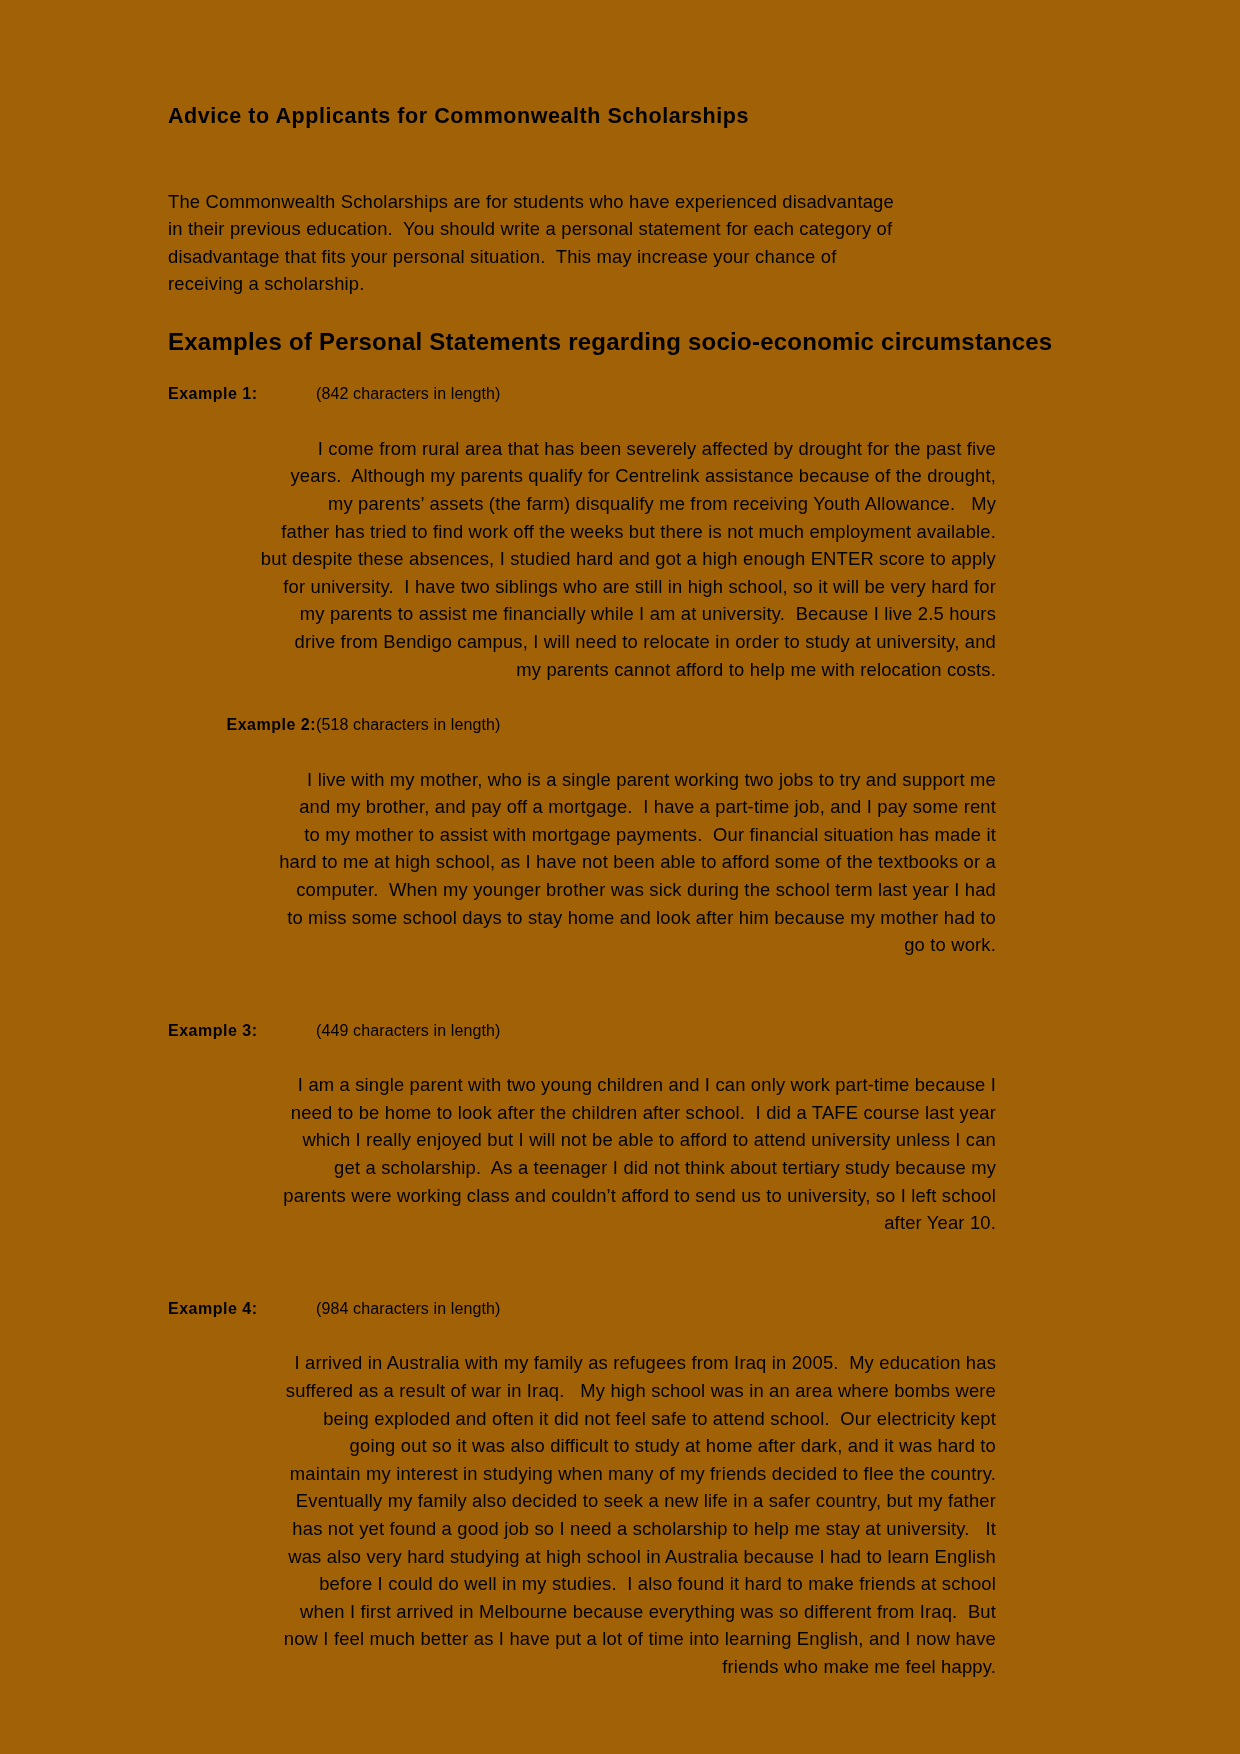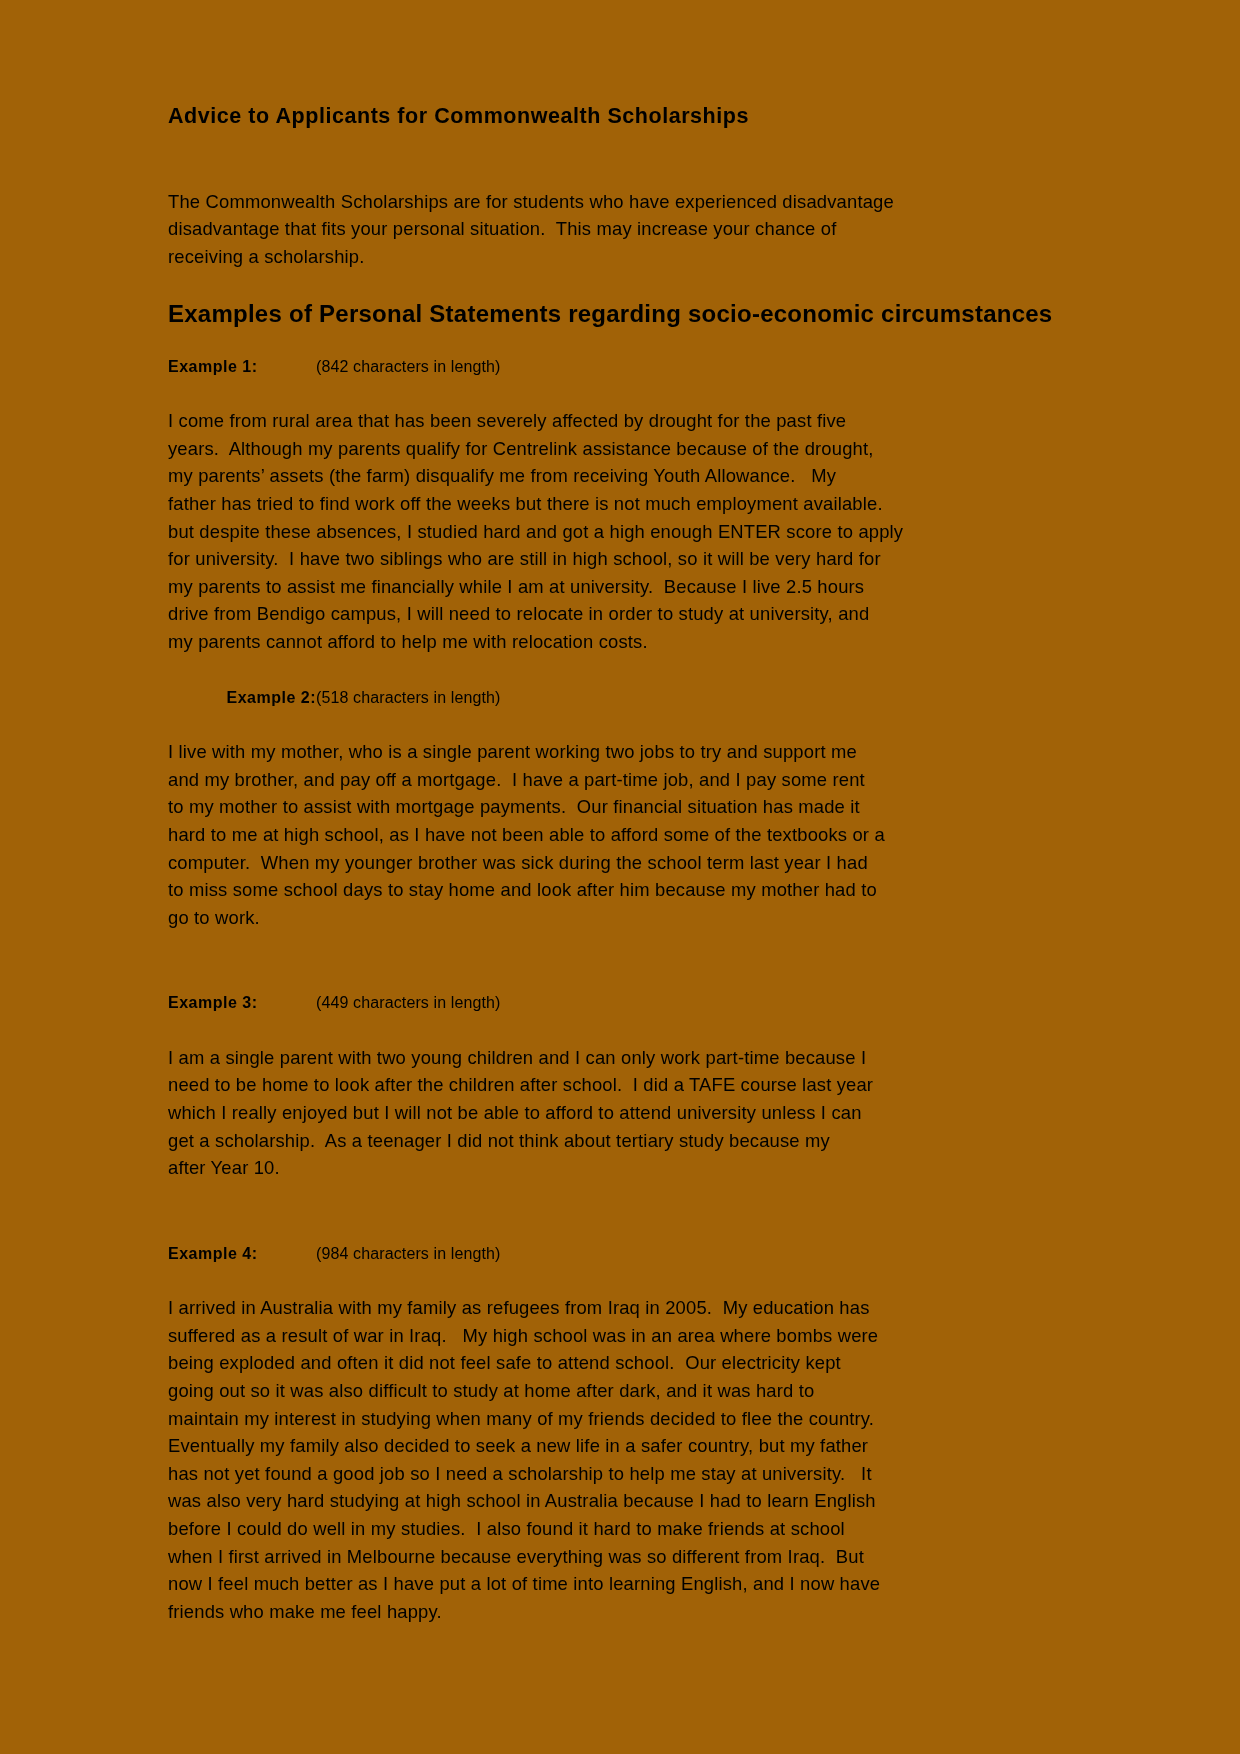--- a/index.html
+++ b/index.html
@@ -66,34 +66,35 @@
   }
   .example-body {
     font-size: 18.4px;
     line-height: 27.6px;
     letter-spacing: 0.17px;
   }
   .example-body .ln { display: block; white-space: pre; }
 
   
   .gap-label { margin-top: 25px; }
-  .gap-body  { margin-top: 27px; }
+  .gap-body  { margin-top: 27px; text-align: right; }
   .gap-block { margin-top: 28px; }
   .gap-block-wide { margin-top: 58px; }
 </style>
 </head>
 <body>
 
 <div class="page">
   <div class="content">
 
     <h1 class="doc-title">Advice to Applicants for Commonwealth Scholarships</h1>
 
     <div class="intro">
       <span class="ln">The Commonwealth Scholarships are for students who have experienced disadvantage</span>
+      <span class="ln">in their previous education.  You should write a personal statement for each category of</span>
       <span class="ln">disadvantage that fits your personal situation.  This may increase your chance of</span>
       <span class="ln">receiving a scholarship.</span>
     </div>
 
     <div class="section-heading">Examples of Personal Statements regarding socio-economic circumstances</div>
 
     <div class="example-block">
       <div class="example-label gap-label"><span class="lbl" style="display: inline-block; min-width: 148px;">Example 1:</span><span class="cnt">(842 characters in length)</span></div>
       <div class="example-body gap-body">
         <span class="ln">I come from rural area that has been severely affected by drought for the past five</span>
@@ -121,20 +122,21 @@
       </div>
     </div>
 
     <div class="example-block gap-block-wide">
       <div class="example-label"><span class="lbl" style="display: inline-block; min-width: 148px;">Example 3:</span><span class="cnt">(449 characters in length)</span></div>
       <div class="example-body gap-body">
         <span class="ln">I am a single parent with two young children and I can only work part-time because I</span>
         <span class="ln">need to be home to look after the children after school.  I did a TAFE course last year</span>
         <span class="ln">which I really enjoyed but I will not be able to afford to attend university unless I can</span>
         <span class="ln">get a scholarship.  As a teenager I did not think about tertiary study because my</span>
+        <span class="ln">parents were working class and couldn’t afford to send us to university, so I left school</span>
         <span class="ln">after Year 10.</span>
       </div>
     </div>
 
     <div class="example-block gap-block-wide">
       <div class="example-label"><span class="lbl" style="display: inline-block; min-width: 148px;">Example 4:</span><span class="cnt">(984 characters in length)</span></div>
       <div class="example-body gap-body">
         <span class="ln">I arrived in Australia with my family as refugees from Iraq in 2005.  My education has</span>
         <span class="ln">suffered as a result of war in Iraq.   My high school was in an area where bombs were</span>
         <span class="ln">being exploded and often it did not feel safe to attend school.  Our electricity kept</span>

